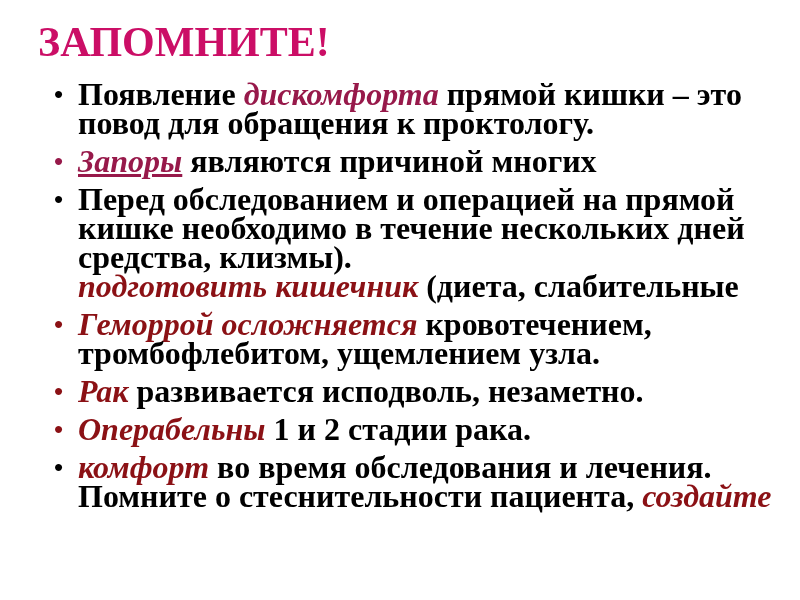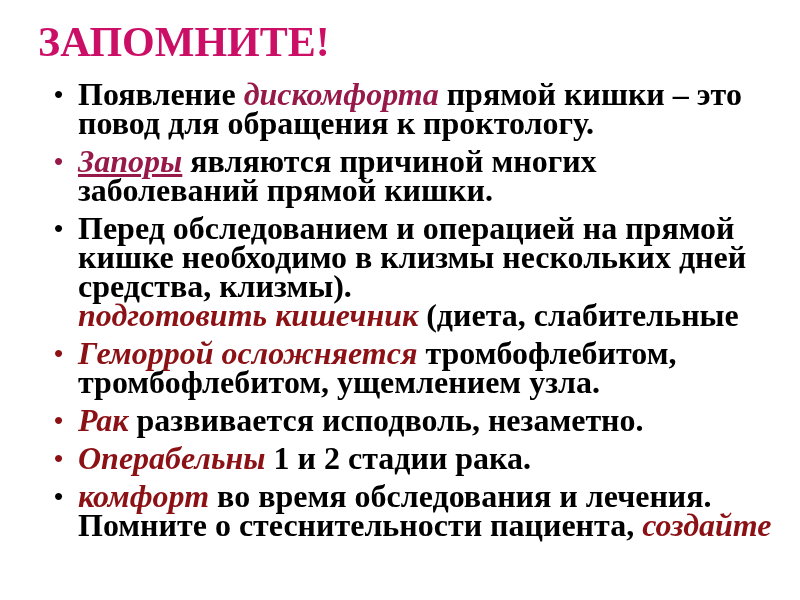--- a/index.html
+++ b/index.html
@@ -45,36 +45,35 @@
         <span class="marker" style="color: rgb(0, 0, 0);">•</span>
         <div class="text">
           <div class="line"><span>Появление </span><span class="em" style="color: rgb(151, 25, 74);">дискомфорта</span><span> прямой кишки – это</span></div>
           <div class="line"><span>повод для обращения к проктологу.</span></div>
         </div>
       </div>
       <div class="bullet">
         <span class="marker" style="color: rgb(151, 25, 74);">•</span>
         <div class="text">
           <div class="line"><span class="em" style="color: rgb(151, 25, 74); text-decoration: underline;">Запоры</span><span> являются причиной многих</span></div>
-          <div class="line"><span>заболеваний прямой кишки.</span></div>
         </div>
       </div>
       <div class="bullet">
         <span class="marker" style="color: rgb(0, 0, 0);">•</span>
         <div class="text">
           <div class="line"><span>Перед обследованием и операцией на прямой</span></div>
-          <div class="line"><span>кишке необходимо в клизмы нескольких дней</span></div>
+          <div class="line"><span>кишке необходимо в течение нескольких дней</span></div>
           <div class="line"><span>средства, клизмы).</span></div>
           <div class="line"><span class="em" style="color: rgb(139, 17, 21);">подготовить кишечник</span><span> (диета, слабительные</span></div>
         </div>
       </div>
       <div class="bullet">
         <span class="marker" style="color: rgb(139, 17, 21);">•</span>
         <div class="text">
-          <div class="line"><span class="em" style="color: rgb(139, 17, 21);">Геморрой осложняется</span><span> тромбофлебитом,</span></div>
+          <div class="line"><span class="em" style="color: rgb(139, 17, 21);">Геморрой осложняется</span><span> кровотечением,</span></div>
           <div class="line"><span>тромбофлебитом, ущемлением узла.</span></div>
         </div>
       </div>
       <div class="bullet">
         <span class="marker" style="color: rgb(139, 17, 21);">•</span>
         <div class="text">
           <div class="line"><span class="em" style="color: rgb(139, 17, 21);">Рак</span><span> развивается исподволь, незаметно.</span></div>
         </div>
       </div>
       <div class="bullet">

